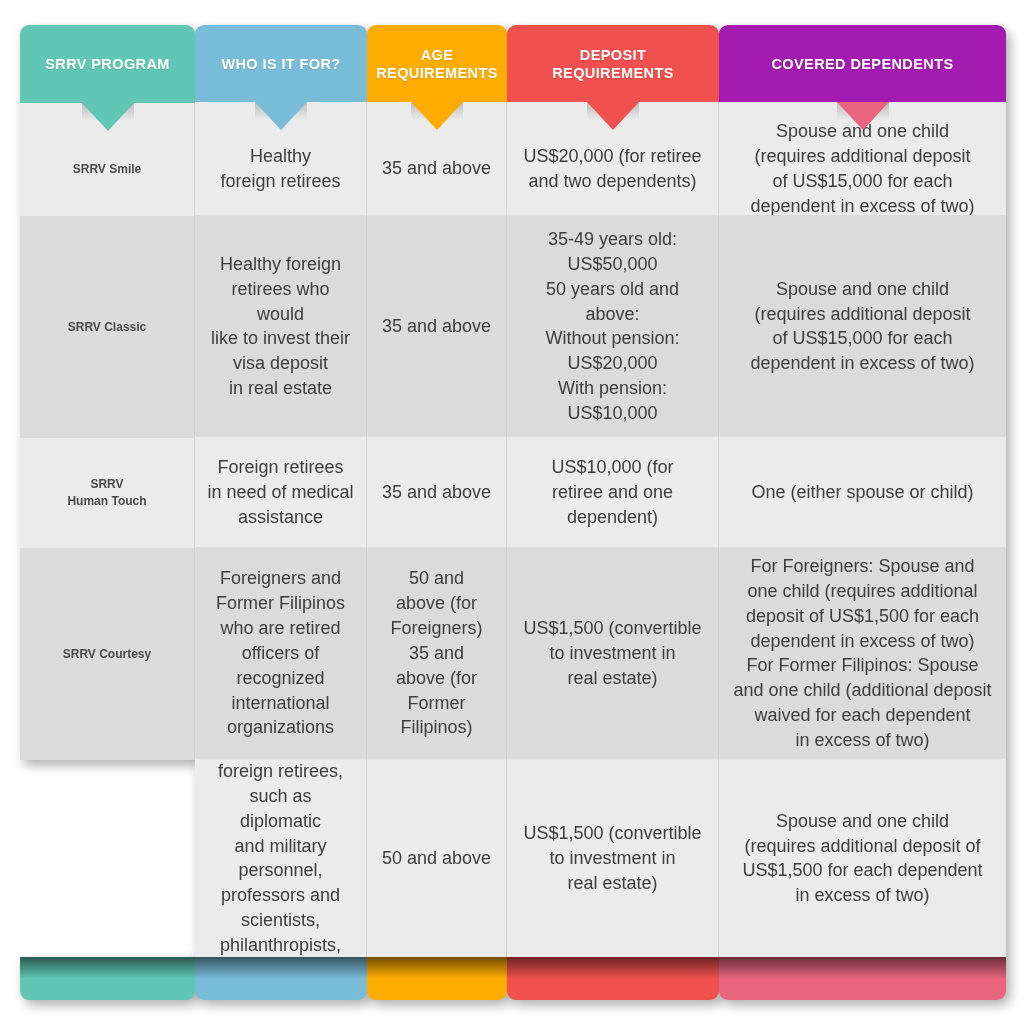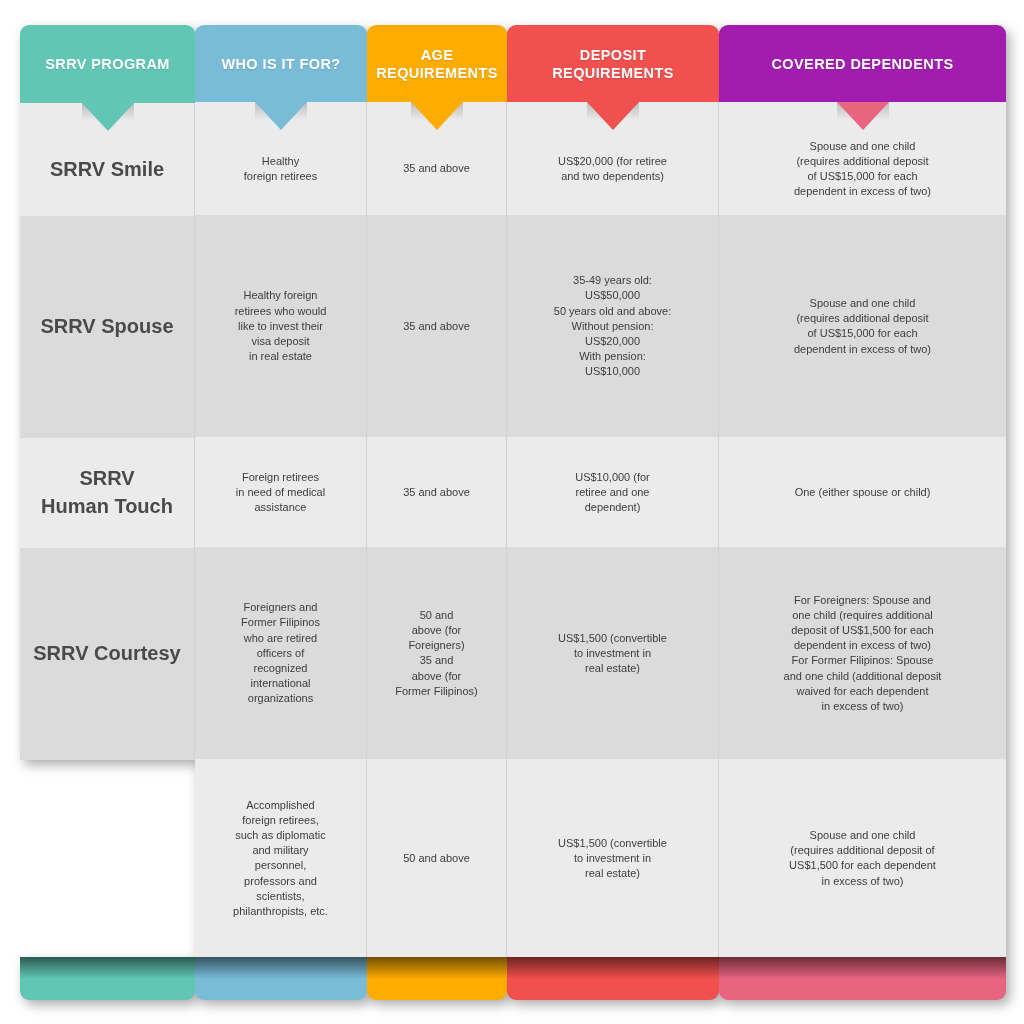--- a/index.html
+++ b/index.html
@@ -98,21 +98,21 @@
   }
   .cell {
     display: flex;
     flex-direction: column;
     align-items: center;
     justify-content: center;
     text-align: center;
     box-sizing: border-box;
     padding: 10px 12px;
     color: #3d3d3d;
-    font-size: 11px;
+    font-size: 18px;
     line-height: 1.38;
     border-right: 1px solid #d2d2d2;
     overflow: hidden;
   }
   .col-4 .cell { border-right: none; }
 
   .cell.odd  { background: #ebebeb; }
   .cell.even { background: #dbdbdb; }
 
   
@@ -121,21 +121,21 @@
   .r2 { height: 110px; }
   .r3 { height: 212px; }
   .r4 { height: 198px; }
 
   .cell .para { white-space: pre-line; }
   .cell .para + .para { }
 
   .cell.program {
     font-weight: bold;
     color: #4a4a4a;
-    font-size: 20px;
+    font-size: 12px;
   }
   
   .r0.cell { padding-top: 30px; }
 
   
   .foot {
     height: 43px;
     border-radius: 0 0 9px 9px;
     position: relative;
     overflow: hidden;
@@ -156,21 +156,21 @@
         <div class="head" style="background: rgb(97, 199, 180);">
           <span class="htxt">SRRV PROGRAM</span>
           <div class="notch-shadow"></div>
           <div class="notch" style="border-top-color: rgb(97, 199, 180);"></div>
         </div>
         <div class="body">
           <div class="cell r0 odd program">
             <div class="para">SRRV Smile</div>
           </div>
           <div class="cell r1 even program">
-            <div class="para">SRRV Spouse</div>
+            <div class="para">SRRV Classic</div>
           </div>
           <div class="cell r2 odd program">
             <div class="para">SRRV
 Human Touch</div>
           </div>
           <div class="cell r3 even program">
             <div class="para">SRRV Courtesy</div>
           </div>
         </div>
         <div class="foot" style="background: rgb(97, 199, 180);">

